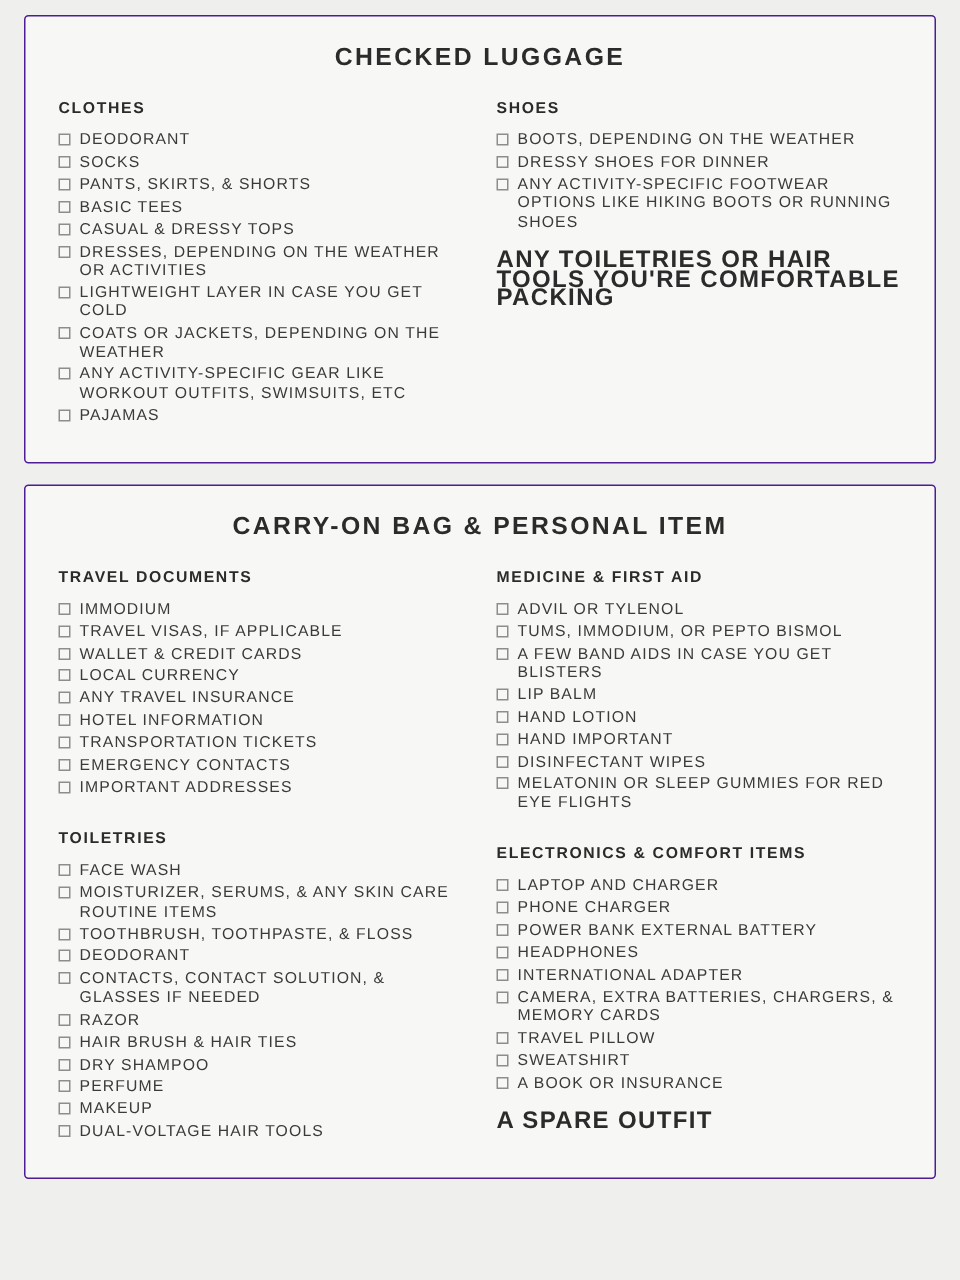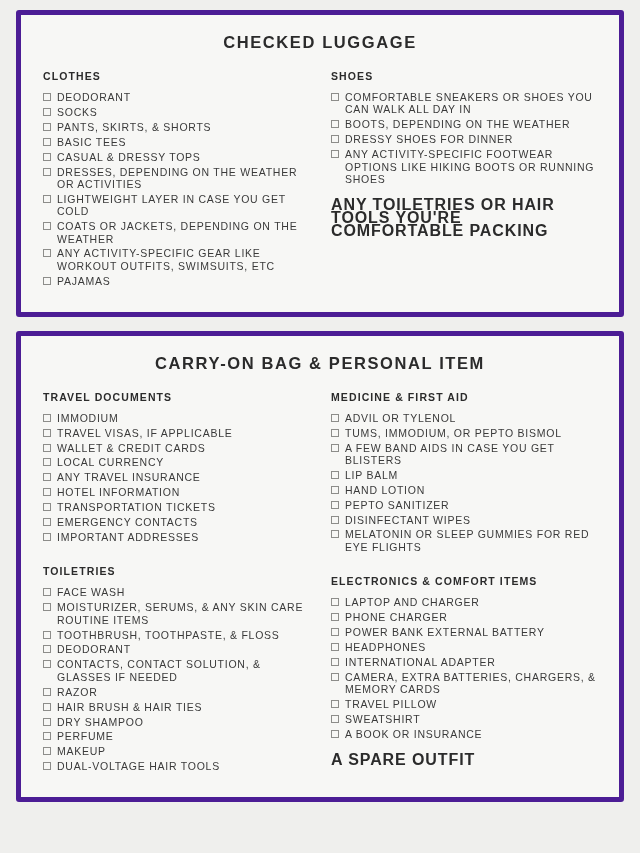--- a/index.html
+++ b/index.html
@@ -10,21 +10,21 @@
     font-family: "Liberation Sans", sans-serif;
   }
   body {
     padding: 10px 16px;
     display: flex;
     flex-direction: column;
     gap: 14px;
   }
   .card {
     background: #f7f7f5;
-    border: 5px solid #4c1d95;
+    border: 1px solid #4c1d95;
     border-radius: 3px;
     padding: 18px 22px 22px 22px;
   }
   .card-title {
     text-align: center;
     font-size: 16.5px;
     font-weight: bold;
     letter-spacing: 1.6px;
     color: #2b2b2b;
     margin-bottom: 18px;
@@ -123,24 +123,20 @@
             </li>
           </ul>
         </div>
       </div>
       <div class="col">
         <div class="section">
           <h2 class="section-title">SHOES</h2>
           <ul class="items">
             <li>
               <span class="box"></span>
-              <span class="itxt">COMFORTABLE SNEAKERS OR SHOES YOU CAN WALK ALL DAY IN</span>
-            </li>
-            <li>
-              <span class="box"></span>
               <span class="itxt">BOOTS, DEPENDING ON THE WEATHER</span>
             </li>
             <li>
               <span class="box"></span>
               <span class="itxt">DRESSY SHOES FOR DINNER</span>
             </li>
             <li>
               <span class="box"></span>
               <span class="itxt">ANY ACTIVITY-SPECIFIC FOOTWEAR OPTIONS LIKE HIKING BOOTS OR RUNNING SHOES</span>
             </li>
@@ -264,21 +260,21 @@
             <li>
               <span class="box"></span>
               <span class="itxt">LIP BALM</span>
             </li>
             <li>
               <span class="box"></span>
               <span class="itxt">HAND LOTION</span>
             </li>
             <li>
               <span class="box"></span>
-              <span class="itxt">PEPTO SANITIZER</span>
+              <span class="itxt">HAND IMPORTANT</span>
             </li>
             <li>
               <span class="box"></span>
               <span class="itxt">DISINFECTANT WIPES</span>
             </li>
             <li>
               <span class="box"></span>
               <span class="itxt">MELATONIN OR SLEEP GUMMIES FOR RED EYE FLIGHTS</span>
             </li>
           </ul>

